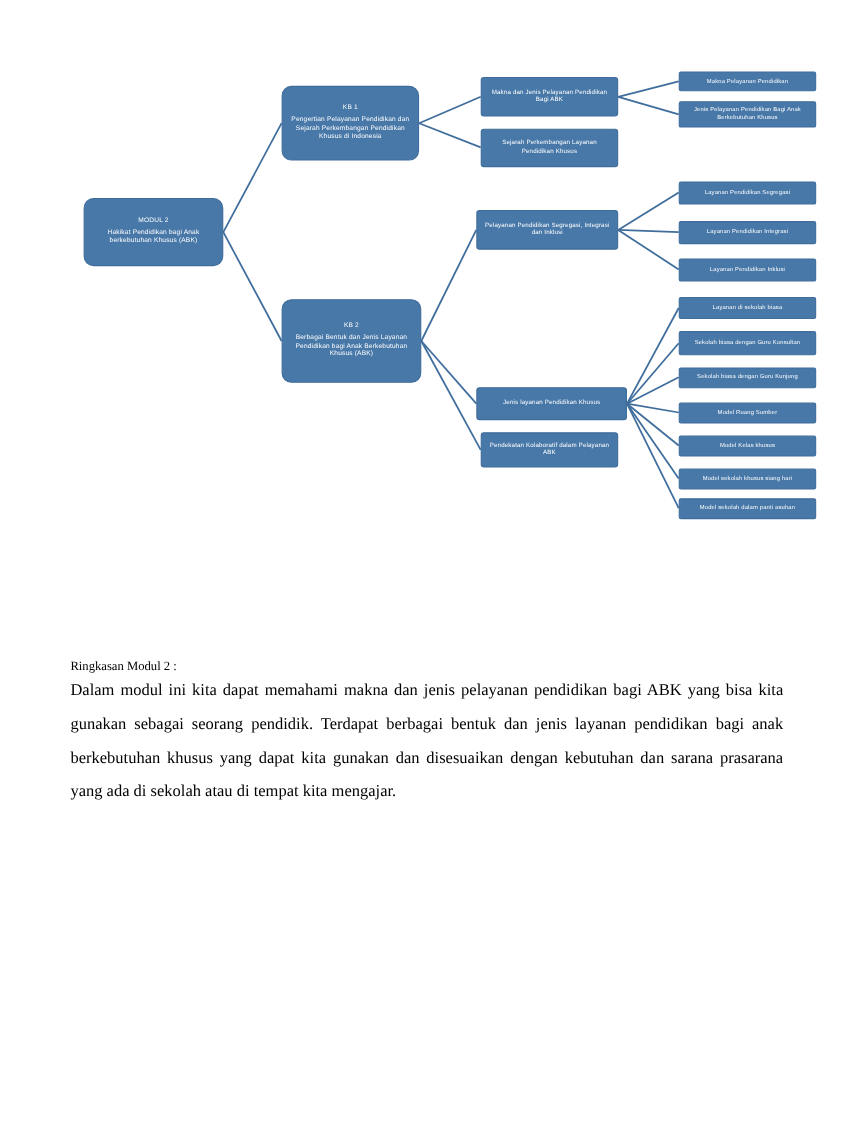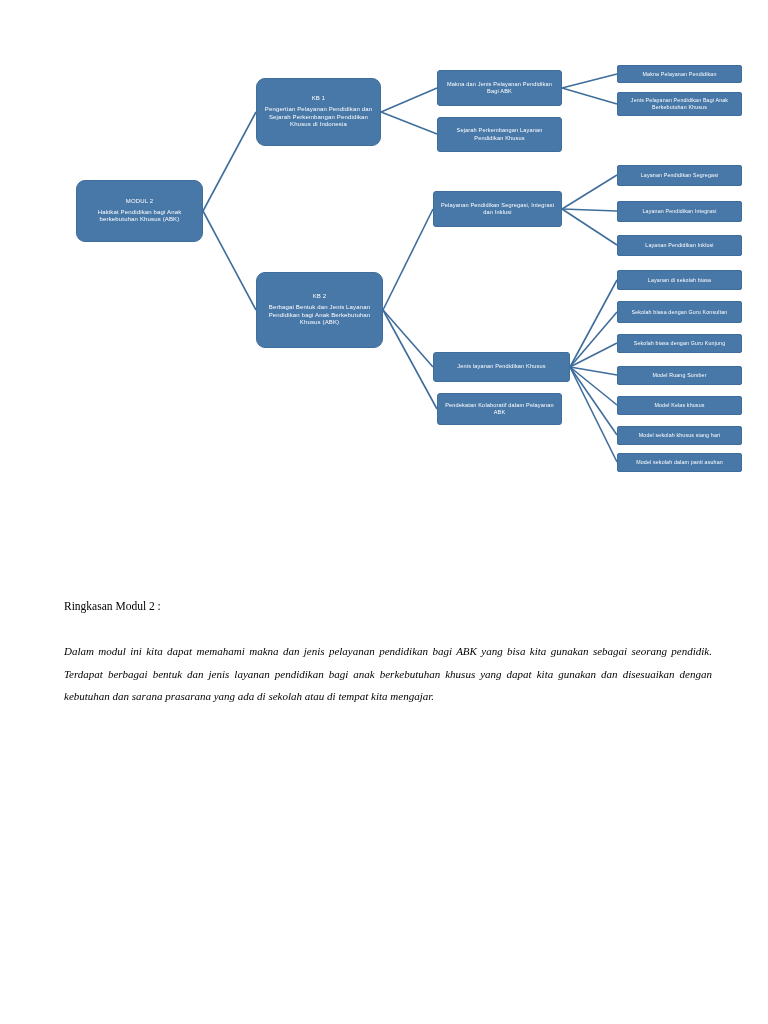--- a/index.html
+++ b/index.html
@@ -72,27 +72,26 @@
   #summary {
     position: absolute;
     left: 64px;
     top: 600px;
     width: 648px;
     font-family: "Liberation Serif", serif;
     color: #000000;
   }
   #summary .heading {
     font-size: 11.5px;
-    margin-bottom: 28px;
+    margin-bottom: 1px;
   }
   #summary .para {
-    font-size: 11px;
+    font-size: 15px;
     line-height: 2.05;
     text-align: justify;
-    font-style: italic;
   }
 </style>
 </head>
 <body>
 
 <div id="page">
 
   <div id="diagram">
 
     <svg id="connectors" viewBox="0 0 768 560" xmlns="http://www.w3.org/2000/svg">

